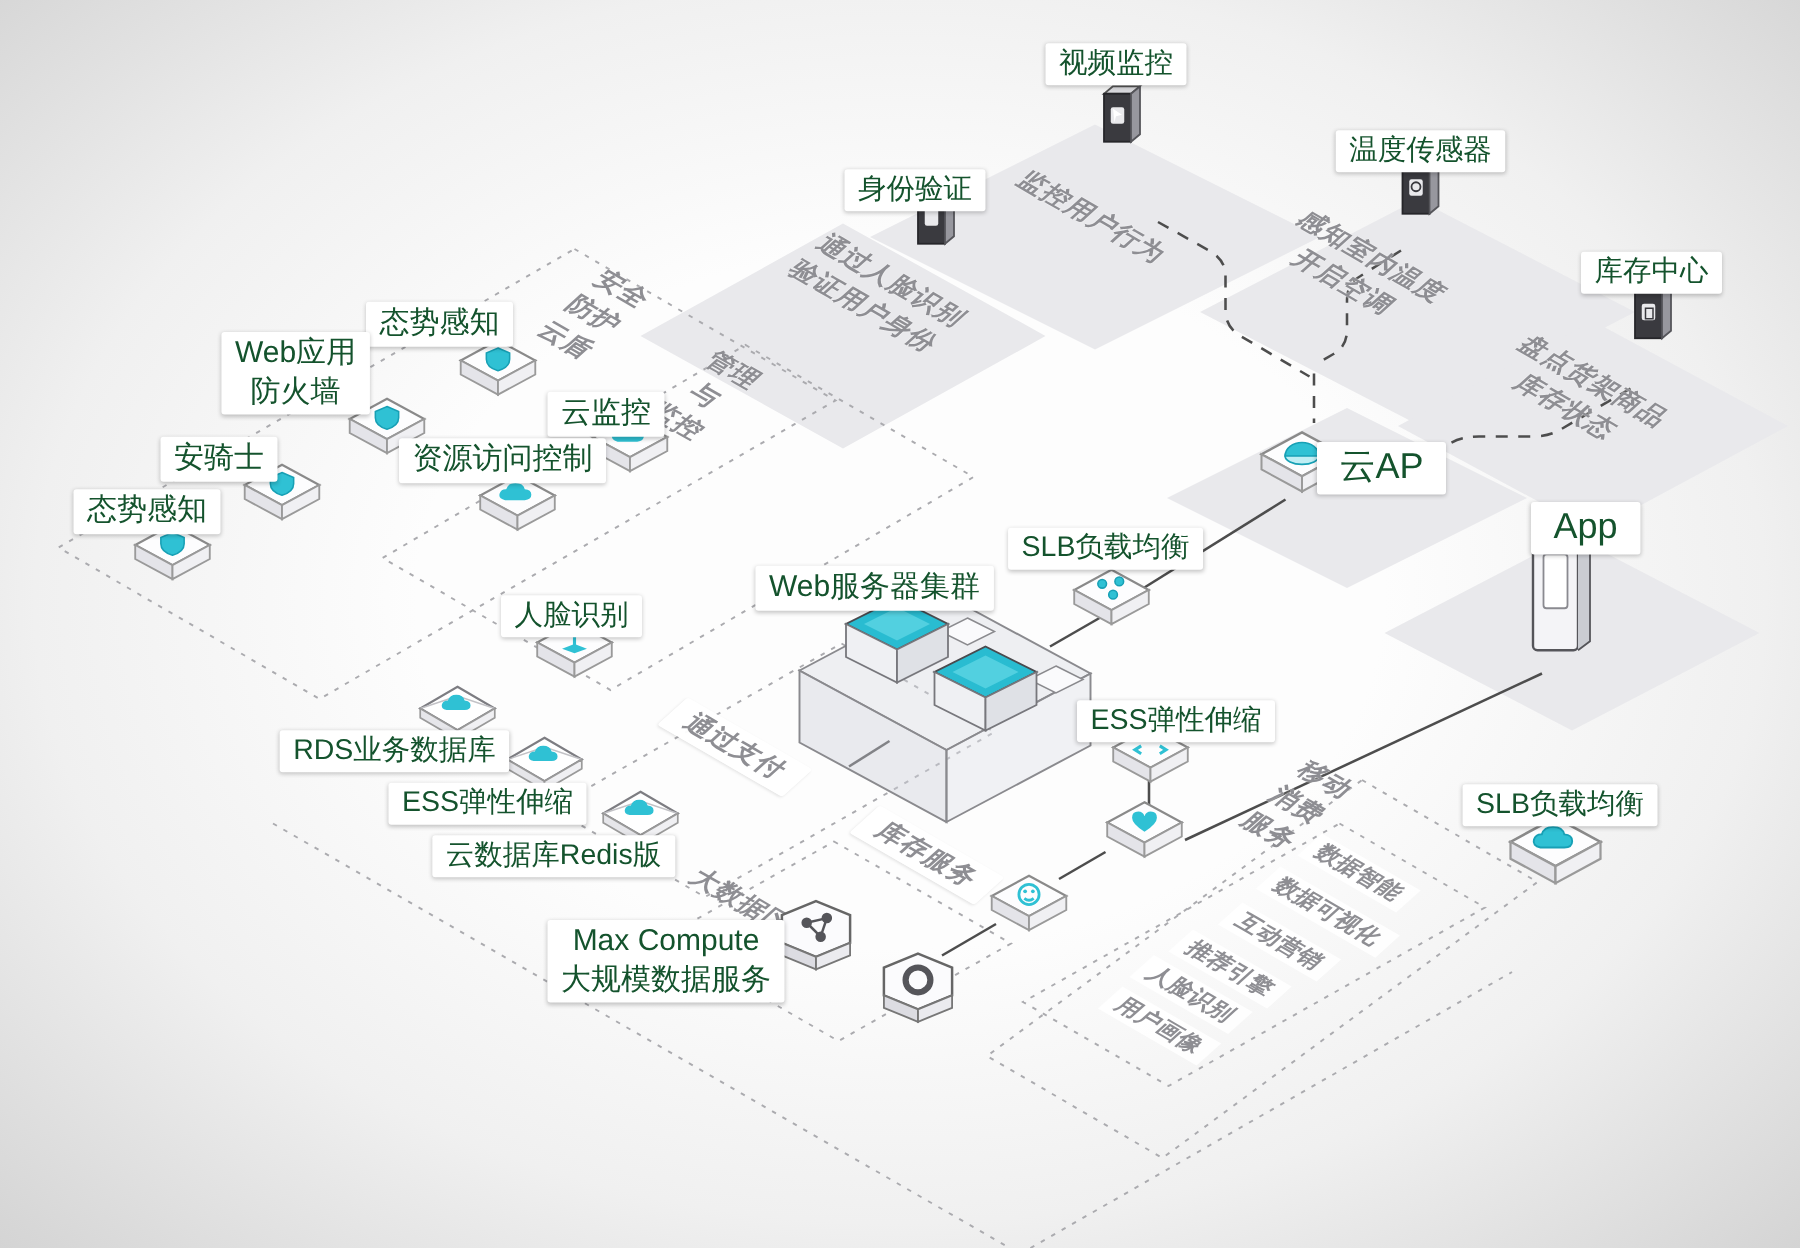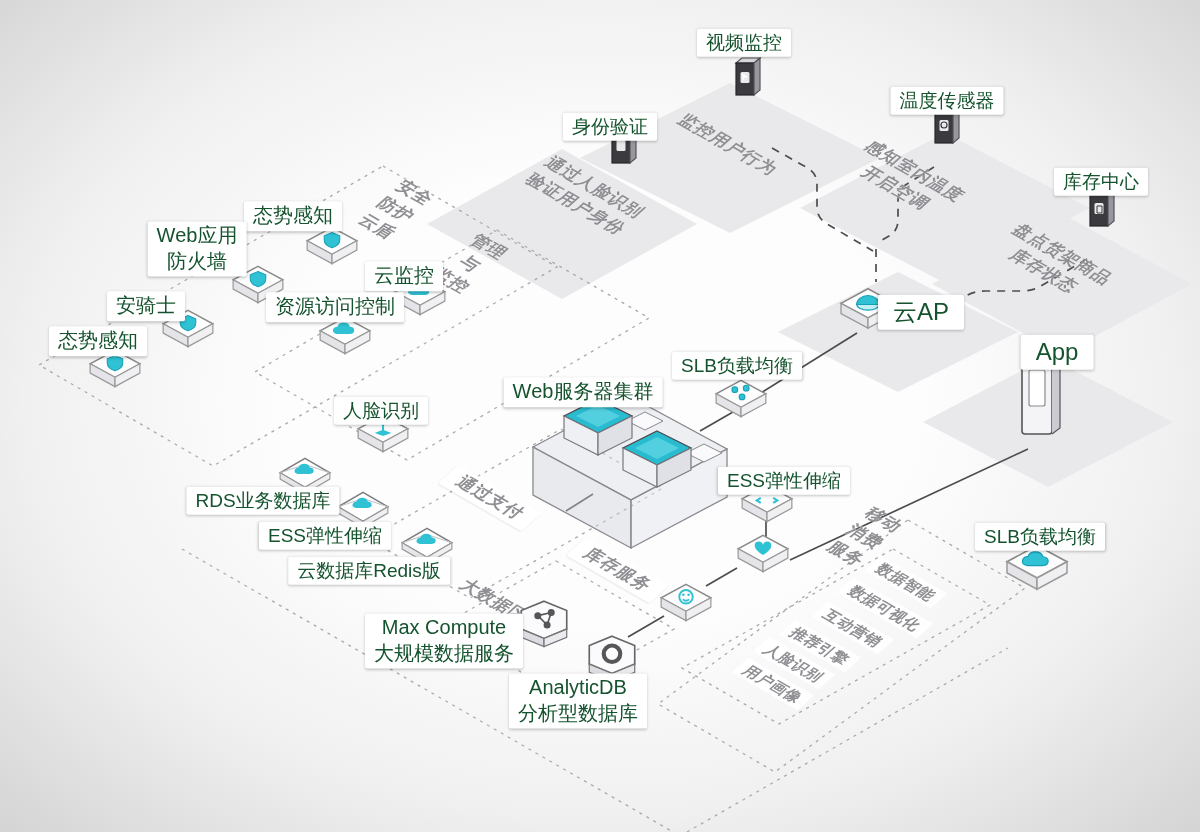--- a/index.html
+++ b/index.html
@@ -320,22 +320,20 @@
   <div class="pill" style="left:381px;top:411px">人脸识别</div>
   <div class="pill md" style="left:583px;top:392px">Web服务器集群</div>
   <div class="pill" style="left:737px;top:366px">SLB负载均衡</div>
   <div class="pill" style="left:784px;top:481px">ESS弹性伸缩</div>
 
   <div class="pill" style="left:263px;top:501px">RDS业务数据库</div>
   <div class="pill" style="left:325px;top:536px">ESS弹性伸缩</div>
   <div class="pill md" style="left:444px;top:641px">Max Compute
 大规模数据服务</div>
   <div class="pill" style="left:369px;top:571px">云数据库Redis版</div>
-  <div class="pill md" style="left:578px;top:701px">AnalyticDB
-分析型数据库</div>
 
   <div class="pill big" style="left:921px;top:312px">云AP</div>
   <div class="pill big" style="left:1057px;top:352px">App</div>
   <div class="pill" style="left:1040px;top:537px">SLB负载均衡</div>
 
   <div class="ft" style="left:728px;top:145px">监控用户行为</div>
   <div class="ft" style="left:585px;top:196px">通过人脸识别
 验证用户身份</div>
   <div class="ft" style="left:905px;top:180px">感知室内温度
 开启空调</div>

